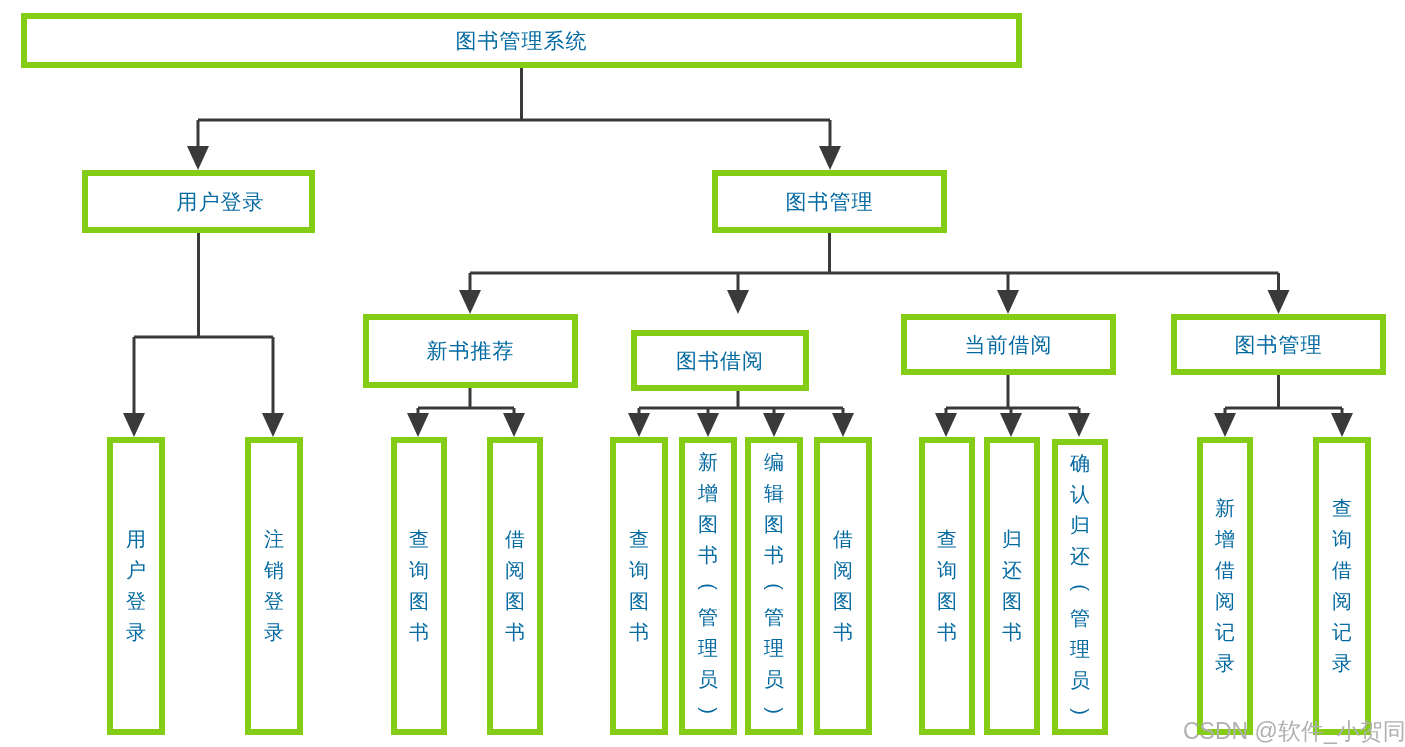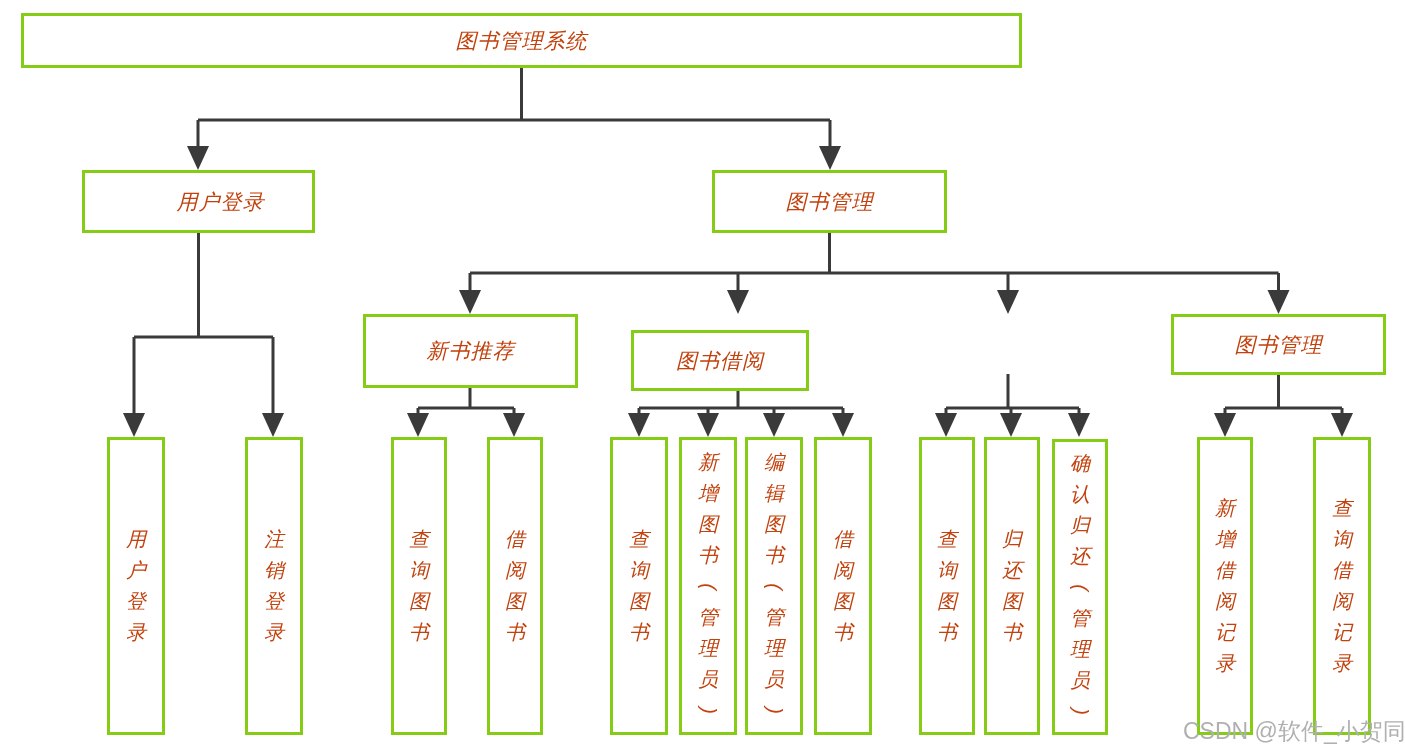--- a/index.html
+++ b/index.html
@@ -9,26 +9,25 @@
     height: 747px;
     background: #ffffff;
     overflow: hidden;
     font-family: "Liberation Sans", sans-serif;
   }
   #wires { position: absolute; left: 0; top: 0; width: 1405px; height: 747px; }
   .node {
     position: absolute;
     box-sizing: border-box;
     background: #ffffff;
-    border: 3px solid #84cc16;
-    color: #c2410c;
+    border: 6px solid #84cc16;
+    color: #0369a1;
     display: flex;
     align-items: center;
     justify-content: center;
-    font-style: italic;
   }
   .hnode { font-size: 21px; letter-spacing: 1px; }
   .vnode { flex-direction: column; }
   .vchar {
     height: 31px;
     line-height: 31px;
     font-size: 20px;
     text-align: center;
     width: 100%;
   }
@@ -88,20 +87,21 @@
     </g>
   </svg>
 
   <div class="node hnode" style="left:21px; top:13px; width:1001px; height:55px;">图书管理系统</div>
 
   <div class="node hnode" style="left:82px; top:170px; width:233px; height:63px;padding-left:44px;">用户登录</div>
   <div class="node hnode" style="left:712px; top:170px; width:235px; height:63px;">图书管理</div>
 
   <div class="node hnode" style="left:363px; top:314px; width:215px; height:74px;">新书推荐</div>
   <div class="node hnode" style="left:631px; top:330px; width:178px; height:61px;">图书借阅</div>
+  <div class="node hnode" style="left:901px; top:314px; width:215px; height:61px;">当前借阅</div>
   <div class="node hnode" style="left:1171px; top:314px; width:215px; height:61px;">图书管理</div>
 
   <div class="node vnode" style="left:107px; top:437px; width:58px; height:298px;">
       <div class="vchar">用</div>
       <div class="vchar">户</div>
       <div class="vchar">登</div>
       <div class="vchar">录</div>
     </div>
   <div class="node vnode" style="left:245px; top:437px; width:58px; height:298px;">
       <div class="vchar">注</div>

